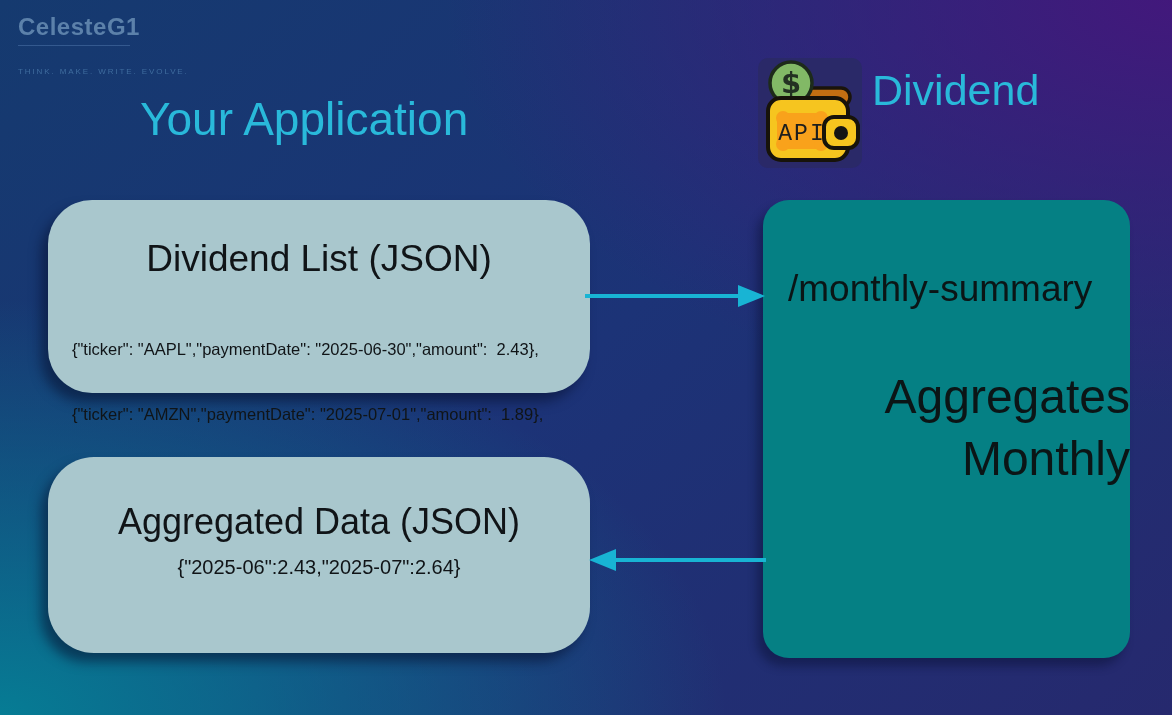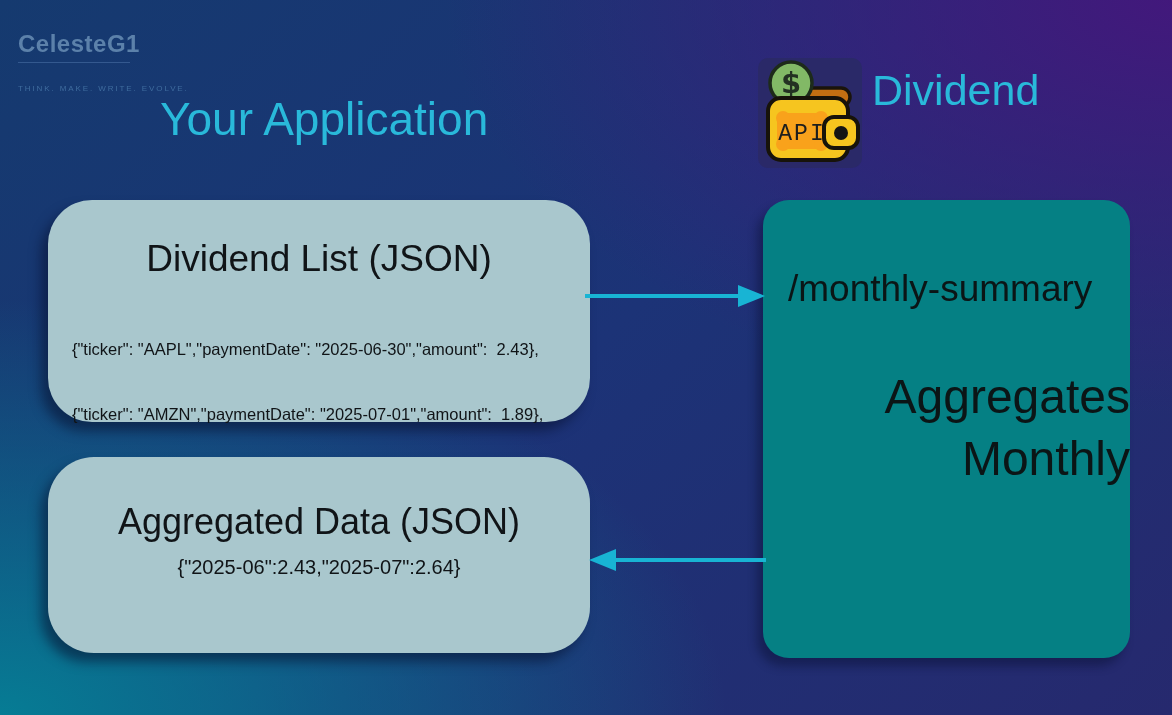--- a/index.html
+++ b/index.html
@@ -14,52 +14,51 @@
       radial-gradient(ellipse 62% 58% at 100% 0%, rgba(68,23,124,0.95) 0%, rgba(68,23,124,0) 100%),
       radial-gradient(ellipse 62% 58% at 0% 100%, rgba(5,128,150,0.95) 0%, rgba(5,128,150,0) 100%),
       linear-gradient(135deg, #153a6f 0%, #1c3377 50%, #26296e 100%);
   }
 
   
   .brand { position: absolute; left: 18px; top: 13px; }
   .brand-name {
     font-size: 24px; font-weight: bold; letter-spacing: 0.5px;
     color: #5c81aa;
-    margin-top: 17px;
   }
   .brand-divider {
     width: 112px; height: 1px; margin-top: 4px;
     background: rgba(110,150,200,0.35);
   }
   .brand-tagline {
     margin-top: 21px; font-size: 8px; letter-spacing: 1.9px;
     color: #3f6c9e;
   }
 
   
   .app-title {
-    position: absolute; left: 160px; top: 92px;
+    position: absolute; left: 140px; top: 92px;
     font-size: 46px; color: #29b9da; white-space: nowrap;
   }
   .api-title {
     position: absolute; left: 872px; top: 62px;
     font-size: 43px; line-height: 56px; color: #29b9da; white-space: nowrap;
   }
 
   
   .api-icon { position: absolute; left: 758px; top: 58px; width: 104px; height: 110px; }
   .api-icon svg { display: block; width: 100%; height: 100%; }
 
   
   .card {
     position: absolute; left: 48px; width: 542px;
     background: #a9c7cd; color: #101417;
     box-shadow: -7px 9px 12px rgba(8,16,48,0.55);
   }
-  .card-dividends { top: 200px; height: 222px; border-radius: 44px; }
+  .card-dividends { top: 200px; height: 193px; border-radius: 44px; }
   .card-aggregated { top: 457px; height: 196px; border-radius: 46px; }
 
   .card-dividends .card-title {
     padding-top: 38px; text-align: center; font-size: 37px;
   }
   .json-block {
     margin: 16px 0 0 24px;
     font-size: 16.5px; line-height: 21.5px; white-space: pre;
   }
   .card-aggregated .card-title {

